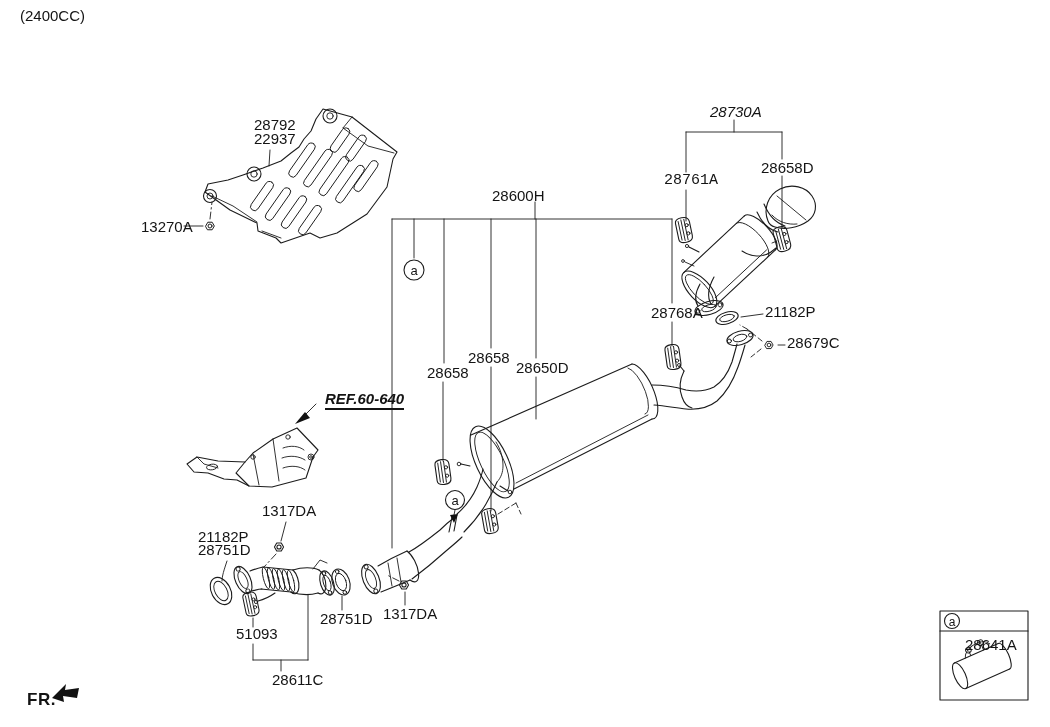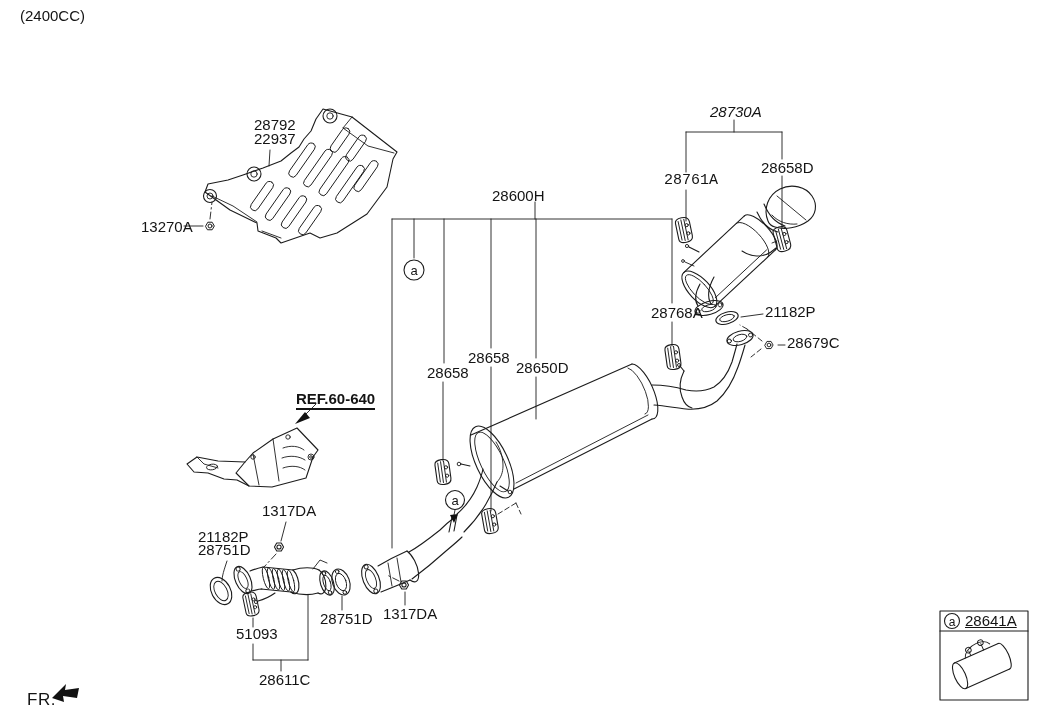--- a/index.html
+++ b/index.html
@@ -4,21 +4,21 @@
 <style>
   html,body{margin:0;padding:0;background:#ffffff;}
   #stage{position:relative;width:1050px;height:727px;background:#fff;overflow:hidden;
          font-family:"Liberation Sans", sans-serif;}
   #art{position:absolute;left:0;top:0;}
   .lbl{position:absolute;color:#141414;font-size:15px;line-height:15px;white-space:nowrap;}
   .lbl2{line-height:14px;}
   .tight{line-height:12.5px;}
   .bold{font-weight:bold;}
   .underline{border-bottom:2px solid #141414;padding-bottom:1px;}
-  .fr{font-size:17px;font-weight:normal;letter-spacing:0.5px;}
+  .fr{font-size:17px;font-weight:bold;letter-spacing:0.5px;}
   svg .ln{fill:none;stroke:#1c1c1c;stroke-width:1.1;stroke-linecap:round;stroke-linejoin:round;}
   svg .thin{stroke-width:0.9;}
   svg .dashed{stroke-dasharray:5 3;}
   svg .dashdot{stroke-dasharray:7 3 1.5 3;}
   svg .fill{fill:#111;stroke:none;}
   svg text{font-family:"Liberation Sans",sans-serif;fill:#141414;}
 </style>
 </head>
 <body>
 
@@ -283,32 +283,32 @@
   <div class="lbl" style="left:664px;top:173px;font-family:Liberation Mono, monospace;">28761A</div>
   <div class="lbl" style="left:761px;top:160px;">28658D</div>
   <div class="lbl" style="left:492px;top:188px;">28600H</div>
   <div class="lbl" style="left:651px;top:305px;">28768A</div>
   <div class="lbl" style="left:765px;top:304px;">21182P</div>
   <div class="lbl" style="left:787px;top:335px;">28679C</div>
   <div class="lbl" style="left:427px;top:365px;">28658</div>
   <div class="lbl" style="left:468px;top:350px;">28658</div>
   <div class="lbl" style="left:516px;top:360px;">28650D</div>
 
-  <div class="lbl bold" style="left:296px;top:391px;">
+  <div class="lbl bold" style="left:325px;top:391px;font-style:italic;">
     <span class="underline">REF.60-640</span>
   </div>
 
   <div class="lbl" style="left:262px;top:503px;">1317DA</div>
 
   <div class="lbl tight" style="left:198px;top:531px;">
     <div>21182P</div>
     <div>28751D</div>
   </div>
 
   <div class="lbl" style="left:236px;top:626px;">51093</div>
   <div class="lbl" style="left:320px;top:611px;">28751D</div>
   <div class="lbl" style="left:383px;top:606px;">1317DA</div>
-  <div class="lbl" style="left:259px;top:672px;">28611C</div>
-
-  <div class="lbl" style="left:965px;top:613px;text-decoration:underline;">28641A</div>
+  <div class="lbl" style="left:272px;top:672px;">28611C</div>
+
+  <div class="lbl" style="left:965px;top:637px;">28641A</div>
 
   <div class="lbl fr" style="left:27px;top:692px;">FR.</div>
 </div>
 
 </body></html>

